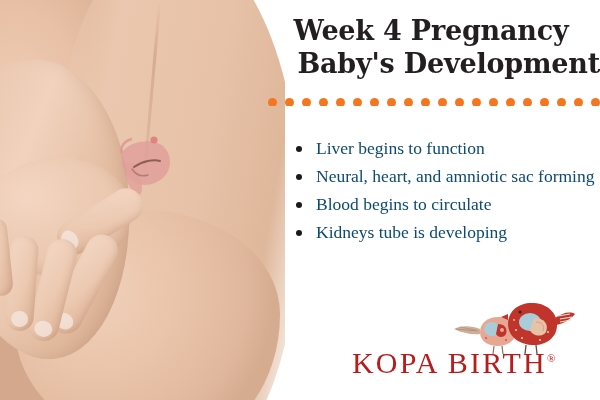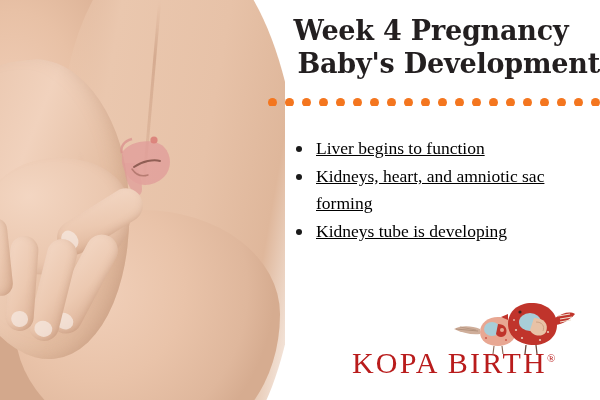--- a/index.html
+++ b/index.html
@@ -196,24 +196,23 @@
     width: 305px;
     list-style: none;
     margin: 0;
     padding: 0;
   }
   .bullets li {
     position: relative;
     font-family: "Liberation Serif", serif;
     font-size: 17.5px;
     line-height: 27px;
-    color: #000000;
+    color: #0c4a6e;
     padding-left: 24px;
     margin-bottom: 1px;
-    text-decoration: underline;
   }
   .bullets li::before {
     content: "";
     position: absolute;
     left: 4px;
     top: 11px;
     width: 6px;
     height: 6px;
     border-radius: 50%;
     background: #1a1a1a;
@@ -297,21 +296,22 @@
 
     <div class="title">
       <span>Week 4 Pregnancy</span>
       <span class="line2">Baby's Development</span>
     </div>
 
     <div class="dots" id="dot-divider"><span class="dot" style="background: rgb(244, 118, 31);"></span><span class="dot" style="background: rgb(244, 118, 31);"></span><span class="dot" style="background: rgb(244, 118, 31);"></span><span class="dot" style="background: rgb(244, 118, 31);"></span><span class="dot" style="background: rgb(244, 118, 31);"></span><span class="dot" style="background: rgb(244, 118, 31);"></span><span class="dot" style="background: rgb(244, 118, 31);"></span><span class="dot" style="background: rgb(244, 118, 31);"></span><span class="dot" style="background: rgb(244, 118, 31);"></span><span class="dot" style="background: rgb(244, 118, 31);"></span><span class="dot" style="background: rgb(244, 118, 31);"></span><span class="dot" style="background: rgb(244, 118, 31);"></span><span class="dot" style="background: rgb(244, 118, 31);"></span><span class="dot" style="background: rgb(244, 118, 31);"></span><span class="dot" style="background: rgb(244, 118, 31);"></span><span class="dot" style="background: rgb(244, 118, 31);"></span><span class="dot" style="background: rgb(244, 118, 31);"></span><span class="dot" style="background: rgb(244, 118, 31);"></span><span class="dot" style="background: rgb(244, 118, 31);"></span><span class="dot" style="background: rgb(244, 118, 31);"></span></div>
 
     <ul class="bullets" id="bullet-list">
         <li>Liver begins to function</li>
-        <li>Kidneys, heart, and amniotic sac forming</li>
+        <li>Neural, heart, and amniotic sac forming</li>
+        <li>Blood begins to circulate</li>
         <li>Kidneys tube is developing</li>
       </ul>
   </div>
 
   <div class="logo">
     <div class="logo-birds">
       <svg width="125" height="62" viewBox="0 0 125 62" xmlns="http://www.w3.org/2000/svg">
 
         <g>
           <path d="M30 36 C30 26, 40 20, 50 21 C60 22, 66 28, 66 36 C66 44, 58 50, 48 50 C38 50, 30 45, 30 36 Z" fill="#e8a792"></path>

